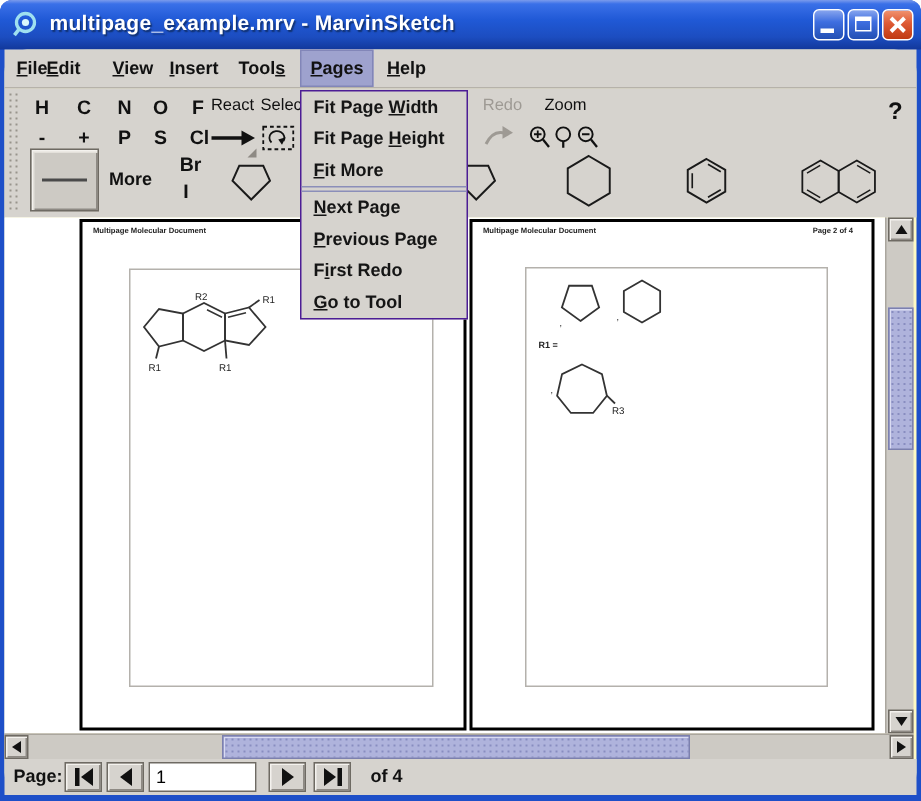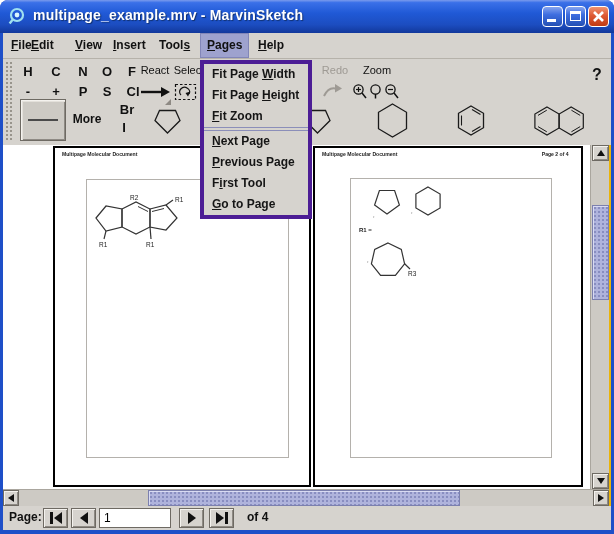--- a/index.html
+++ b/index.html
@@ -15,21 +15,21 @@
   .app-icon { position:absolute; left:8px; top:7px; width:19px; height:19px; }
   .title-text { position:absolute; left:33px; top:7px; color:#fff; font-size:14px; font-weight:bold;
     text-shadow:1px 1px 1px #10306e; letter-spacing:.2px; white-space:nowrap; }
   .tbtn { position:absolute; top:6px; width:21px; height:21px; border:1px solid #fff; border-radius:4px; }
   .tbtn.minmax { background:linear-gradient(180deg,#86A4EE 0%,#3E6EE0 40%,#2450B4 100%); }
   .tbtn.close  { background:linear-gradient(180deg,#F0926F 0%,#DE5A34 45%,#C03A12 100%); }
   .min-glyph { position:absolute; left:4px; bottom:4px; width:9px; height:3px; background:#fff; }
   .max-glyph { position:absolute; left:4px; top:4px; width:11px; height:10px; border:1px solid #fff; border-top:3px solid #fff; }
 
   
-  .app-body { position:absolute; left:3px; top:33px; width:608px; height:497px; background:#eab308;border-radius:15px; }
+  .app-body { position:absolute; left:3px; top:33px; width:608px; height:497px; background:#fef9c3;border-radius:15px; }
 
   
   .menubar { position:absolute; left:0; top:0; width:608px; height:26px; background:#D6D3CE; border-bottom:1px solid #b6b2aa; }
   .mb-item { position:absolute; top:0; height:25px; line-height:25px; padding:0 6px; font-size:12px; font-weight:bold; color:#111; }
   .mb-item.selected { background:#9EA2CE; border:1px solid #8286B8; line-height:23px; }
   .mn { text-decoration:underline; }
 
   
   .toolbar { position:absolute; left:0; top:26px; width:608px; height:86px; background:#D6D3CE; }
   .grip { position:absolute; left:2px; top:2px; width:9px; height:81px;
@@ -51,21 +51,21 @@
   .page2 { left:310px; width:270px; }
   .page-header { position:absolute; left:7px; top:4px; font-size:6px; font-weight:bold; color:#222;
     transform:scale(.85); transform-origin:left top; white-space:nowrap; }
   .page-num { position:absolute; right:12px; top:4px; font-size:6px; font-weight:bold; color:#222;
     transform:scale(.85); transform-origin:right top; white-space:nowrap; }
   .mol-frame { position:absolute; border:1px solid #b4b1ac; }
   .p1-frame { left:31px; top:31px; width:203px; height:279px; }
   .p2-frame { left:35px; top:30px; width:202px; height:280px; }
 
   
-  .popup { position:absolute; left:197px; top:27px; width:112px; background:#D6D3CE; border:4px solid #4c1d95; z-index:50; }
+  .popup { position:absolute; left:197px; top:27px; width:112px; background:#D6D3CE; border:1px solid #4c1d95; z-index:50; }
   .popup-sep { height:4px; border-top:1px solid #8B8EB9; border-bottom:1px solid #8B8EB9; }
   .menu-item { height:21px; line-height:21px; padding-left:8px; font-size:12px; font-weight:bold; color:#151515; white-space:nowrap; }
 
   
   .vsb { position:absolute; left:587px; top:112px; width:19px; height:344px; background:#CDCAC4; border-left:1px solid #aaa69e; }
   .hsb { position:absolute; left:0; top:456px; width:606px; height:17px; background:#CDCAC4; border-top:1px solid #aaa69e; }
   .sb-btn { position:absolute; background:#D6D3CE; border:1px solid #6e6a63;
     box-shadow:inset 1px 1px 0 #f4f2ee, inset -1px -1px 0 #8E8A84; display:flex; align-items:center; justify-content:center; }
   .sb-thumb { position:absolute; background-color:#AFB3DC;
     background-image:radial-gradient(#888DC0 30%, transparent 34%); background-size:4px 4px;
@@ -251,28 +251,28 @@
           <text x="25" y="78" font-size="6" fill="#222">,</text>
           <text x="66" y="92" font-size="6.5" fill="#222">R3</text>
         </svg>
       </div>
     </div>
 
     <div class="popup">
       <div>
         <div class="menu-item"><span>Fit Page </span><span class="mn">W</span><span>idth</span></div>
         <div class="menu-item"><span>Fit Page </span><span class="mn">H</span><span>eight</span></div>
-        <div class="menu-item"><span class="mn">F</span><span>it Zoom</span></div>
+        <div class="menu-item"><span class="mn">F</span><span>it More</span></div>
       </div>
       <div class="popup-sep"></div>
       <div>
         <div class="menu-item"><span class="mn">N</span><span>ext Page</span></div>
         <div class="menu-item"><span class="mn">P</span><span>revious Page</span></div>
-        <div class="menu-item"><span>F</span><span class="mn">i</span><span>rst Tool</span></div>
-        <div class="menu-item"><span class="mn">G</span><span>o to Page</span></div>
+        <div class="menu-item"><span>F</span><span class="mn">i</span><span>rst Redo</span></div>
+        <div class="menu-item"><span class="mn">G</span><span>o to Tool</span></div>
       </div>
     </div>
 
     <div class="vsb">
       <div class="sb-btn" style="left:1px;top:0;width:17px;height:16px;">
           <span class="tri up"></span>
         </div>
       <div class="sb-thumb" style="left:1px;top:60px;width:17px;height:95px;"></div>
       <div class="sb-btn" style="left:1px;top:328px;width:17px;height:16px;">
           <span class="tri down"></span>

